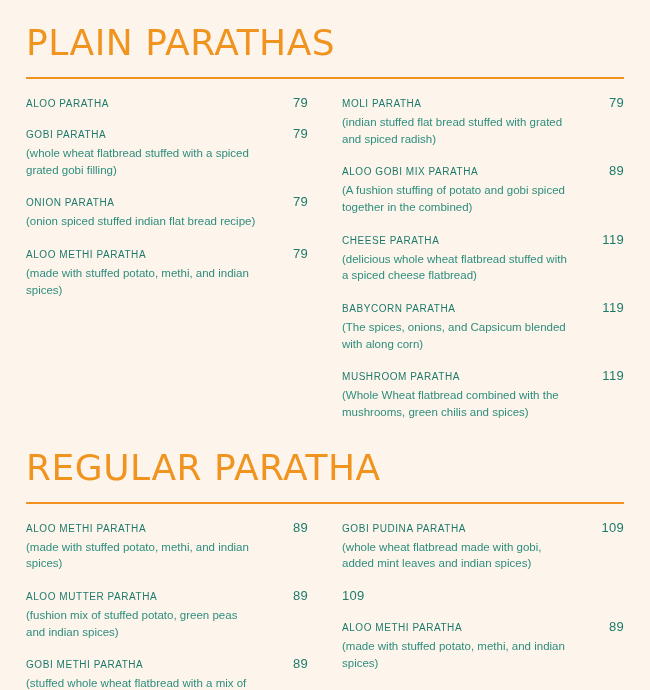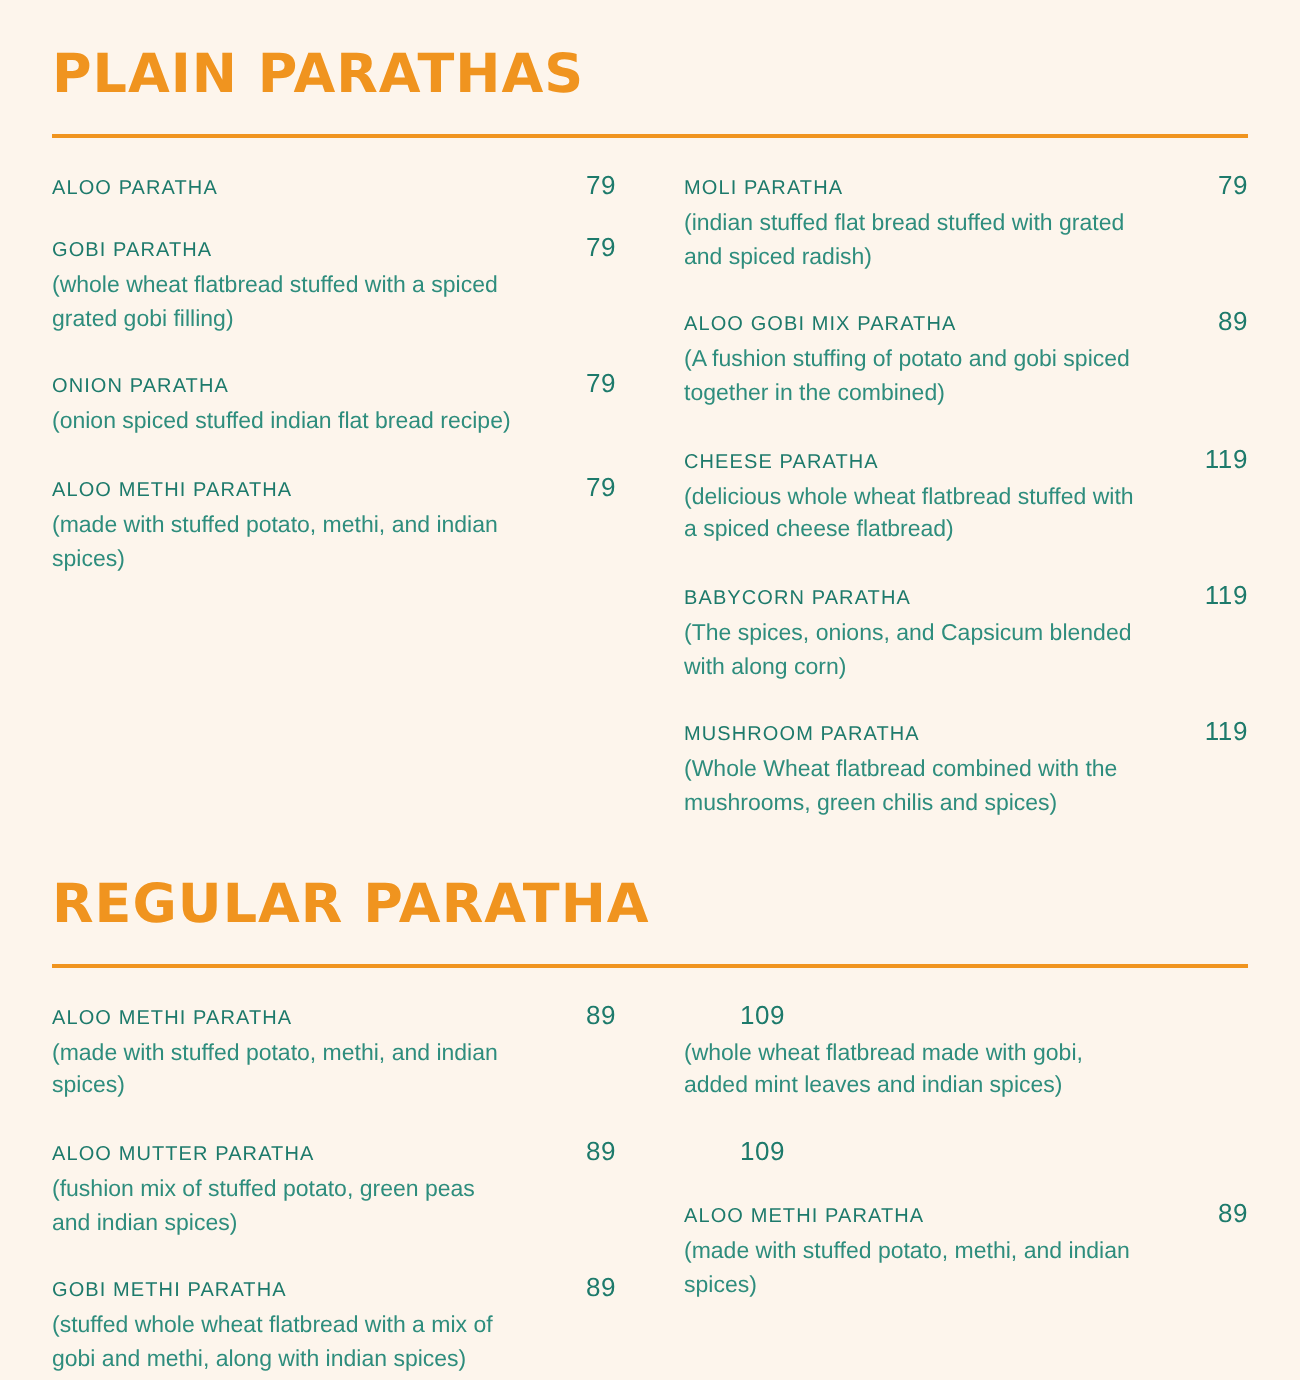--- a/index.html
+++ b/index.html
@@ -16,22 +16,22 @@
   }
   .page {
     position: relative;
     width: 650px;
     height: 690px;
     box-sizing: border-box;
     padding: 22px 26px 0 26px;
   }
   .section-title {
     font-family: "DejaVu Sans", sans-serif;
-    font-size: 27px;
-    font-weight: bold;
+    font-size: 36px;
+    font-weight: normal;
     letter-spacing: 0.5px;
     color: #f0941f;
     text-transform: uppercase;
     margin: 0 0 14px 0;
     padding: 0;
   }
   .section-rule {
     border: none;
     border-top: 2px solid #f0941f;
     margin: 0 0 16px 0;
@@ -64,21 +64,20 @@
     letter-spacing: 0.55px;
     color: #1d7a6b;
     text-transform: uppercase;
     font-family: "Liberation Sans", sans-serif;
   }
   .item-price {
     font-size: 13px;
     color: #1d7a6b;
     letter-spacing: 0.3px;
     white-space: nowrap;
-    margin-left: 28px;
   }
   .item-desc {
     font-size: 11.5px;
     line-height: 1.45;
     color: #2e8d7d;
     margin-top: 4px;
     max-width: 230px;
   }
   .section-2 .section-title {
     margin-top: 4px;
@@ -205,20 +204,21 @@
           </div>
           <div class="item-desc">(stuffed whole wheat flatbread with a mix of gobi and methi, along with indian spices)</div>
         </div>
 
       </div>
 
       <div class="col">
 
         <div class="item">
           <div class="item-head">
+            <span class="item-name">GOBI PUDINA PARATHA</span>
             <span class="item-price">109</span>
           </div>
           <div class="item-desc">(whole wheat flatbread made with gobi, added mint leaves and indian spices)</div>
         </div>
 
         <div class="item">
           <div class="item-head">
             <span class="item-price">109</span>
           </div>
         </div>

